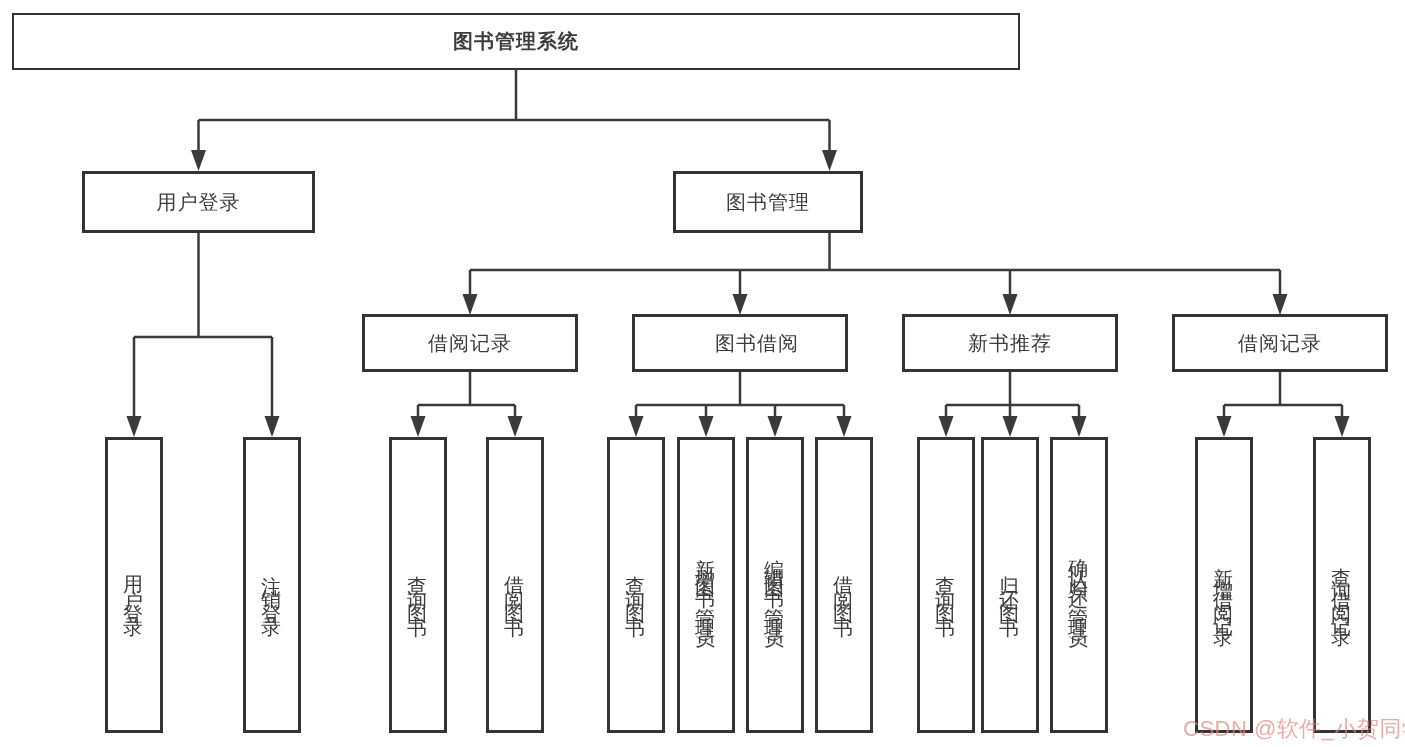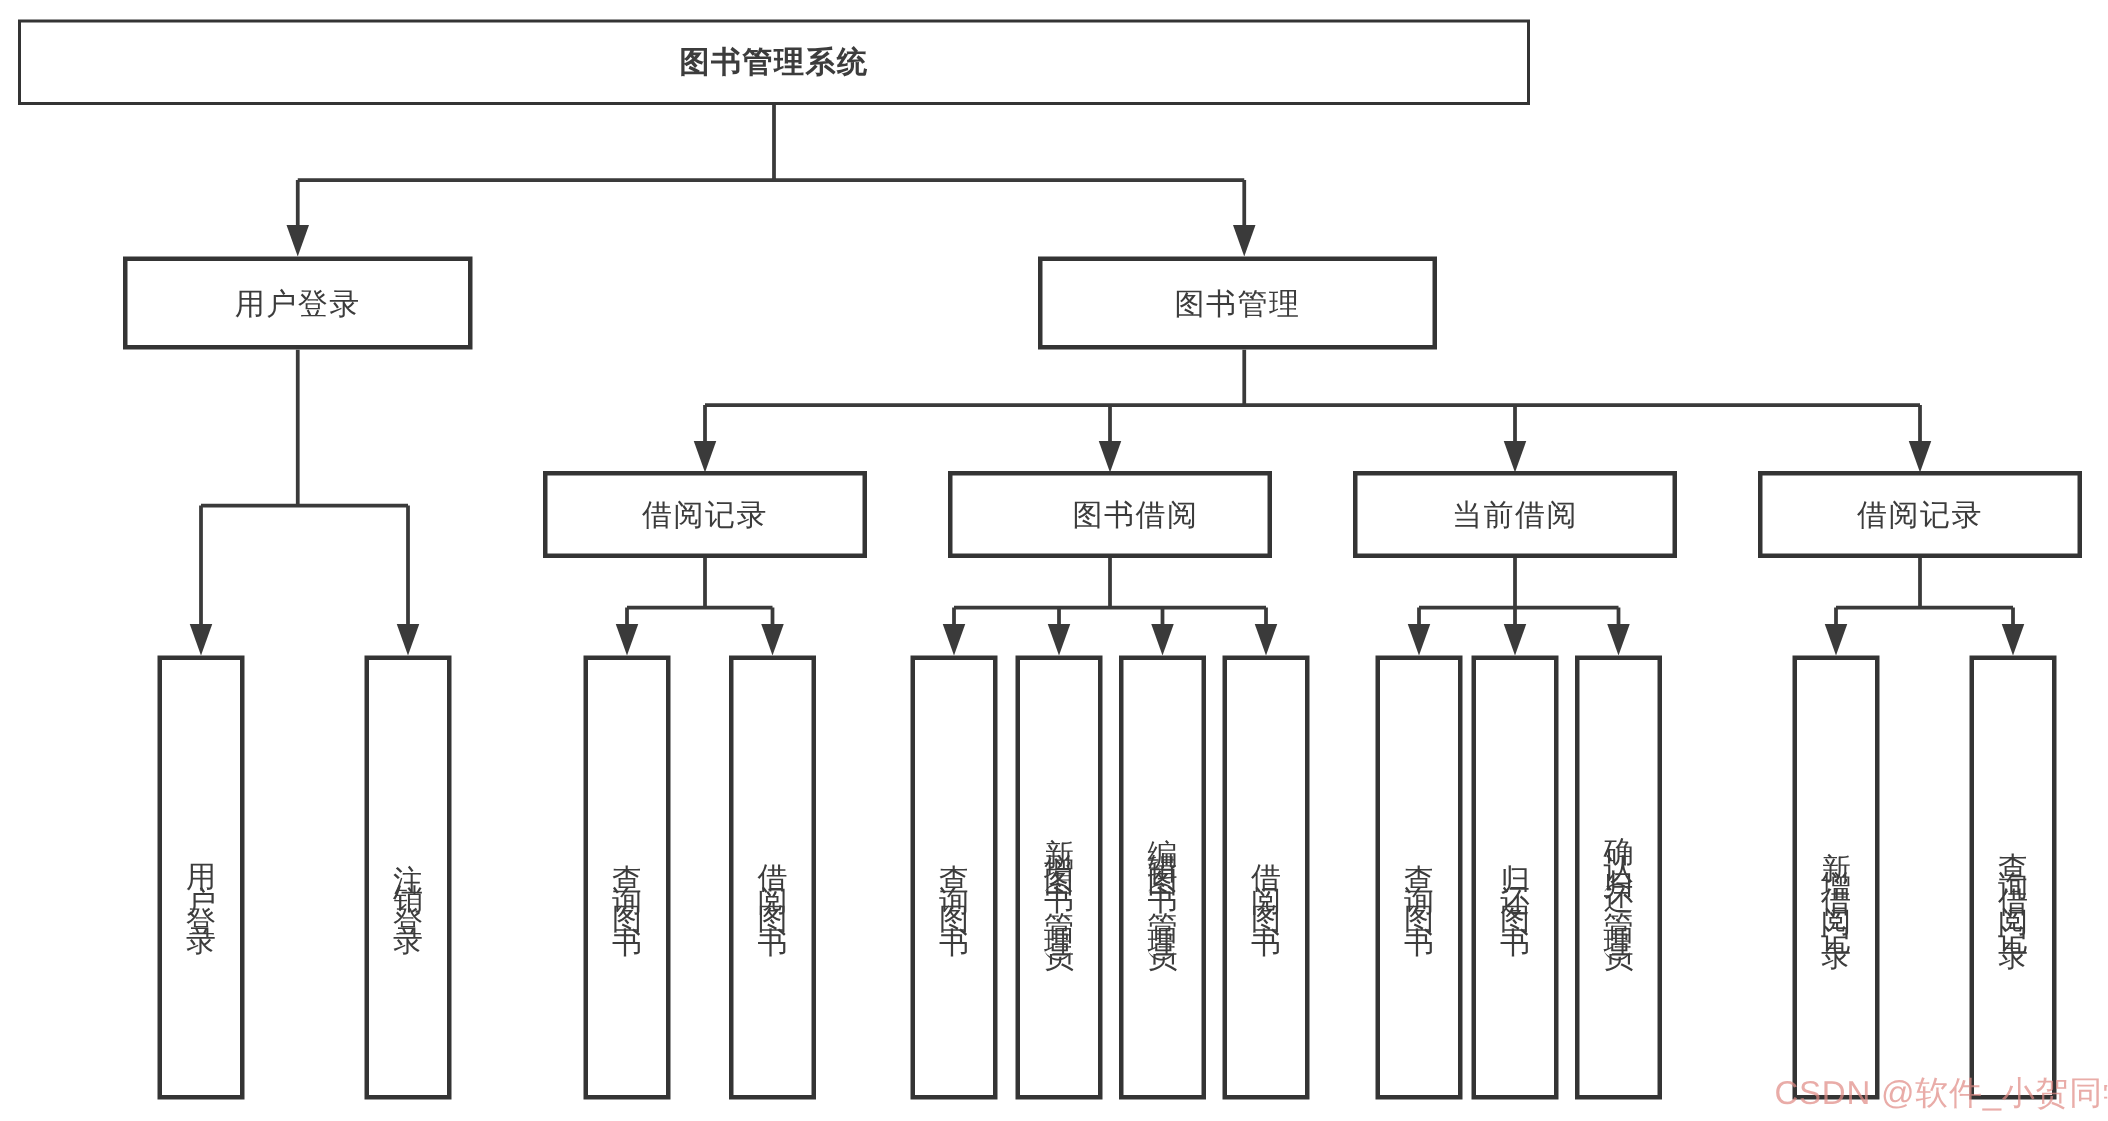--- a/index.html
+++ b/index.html
@@ -40,21 +40,21 @@
     letter-spacing: 14px;
     font-size: 20px;
     top: 437px;
     width: 58px;
     height: 296px;
     padding-top: 6px;
   }
   
   #n-root            { left: 12px;   top: 13px;  width: 1008px; height: 57px; }
   #n-user-login      { left: 82px;   top: 171px; width: 233px;  height: 62px; }
-  #n-book-mgmt       { left: 692px;  top: 171px; width: 266px;  height: 62px; }
+  #n-book-mgmt       { left: 673px;  top: 171px; width: 190px;  height: 62px; }
   #n-new-books       { left: 362px;  top: 314px; width: 216px;  height: 58px; }
   #n-book-borrow     { left: 632px;  top: 314px; width: 216px;  height: 58px; padding-left: 34px; }
   #n-current-borrow  { left: 902px;  top: 314px; width: 216px;  height: 58px; }
   #n-borrow-records  { left: 1172px; top: 314px; width: 216px;  height: 58px; }
   #n-v-user-login      { left: 105px;  }
   #n-v-logout          { left: 243px;  }
   #n-v-query-books-1   { left: 389px;  }
   #n-v-borrow-books-1  { left: 486px;  }
   #n-v-query-books-2   { left: 607px;  }
   #n-v-add-books       { left: 677px;  letter-spacing: 10px; }
@@ -113,21 +113,21 @@
     </g>
   </svg>
 
   <div id="n-root" class="box rootbox">图书管理系统</div>
 
   <div id="n-user-login" class="box">用户登录</div>
   <div id="n-book-mgmt" class="box">图书管理</div>
 
   <div id="n-new-books" class="box">借阅记录</div>
   <div id="n-book-borrow" class="box">图书借阅</div>
-  <div id="n-current-borrow" class="box">当前借阅</div>
+  <div id="n-current-borrow" class="box">新书推荐</div>
   <div id="n-borrow-records" class="box">借阅记录</div>
 
   <div id="n-v-user-login" class="box vbox">用户登录</div>
   <div id="n-v-logout" class="box vbox">注销登录</div>
   <div id="n-v-query-books-1" class="box vbox">查询图书</div>
   <div id="n-v-borrow-books-1" class="box vbox">借阅图书</div>
   <div id="n-v-query-books-2" class="box vbox">查询图书</div>
   <div id="n-v-add-books" class="box vbox">新增图书（管理员）</div>
   <div id="n-v-edit-books" class="box vbox">编辑图书（管理员）</div>
   <div id="n-v-borrow-books-2" class="box vbox">借阅图书</div>

